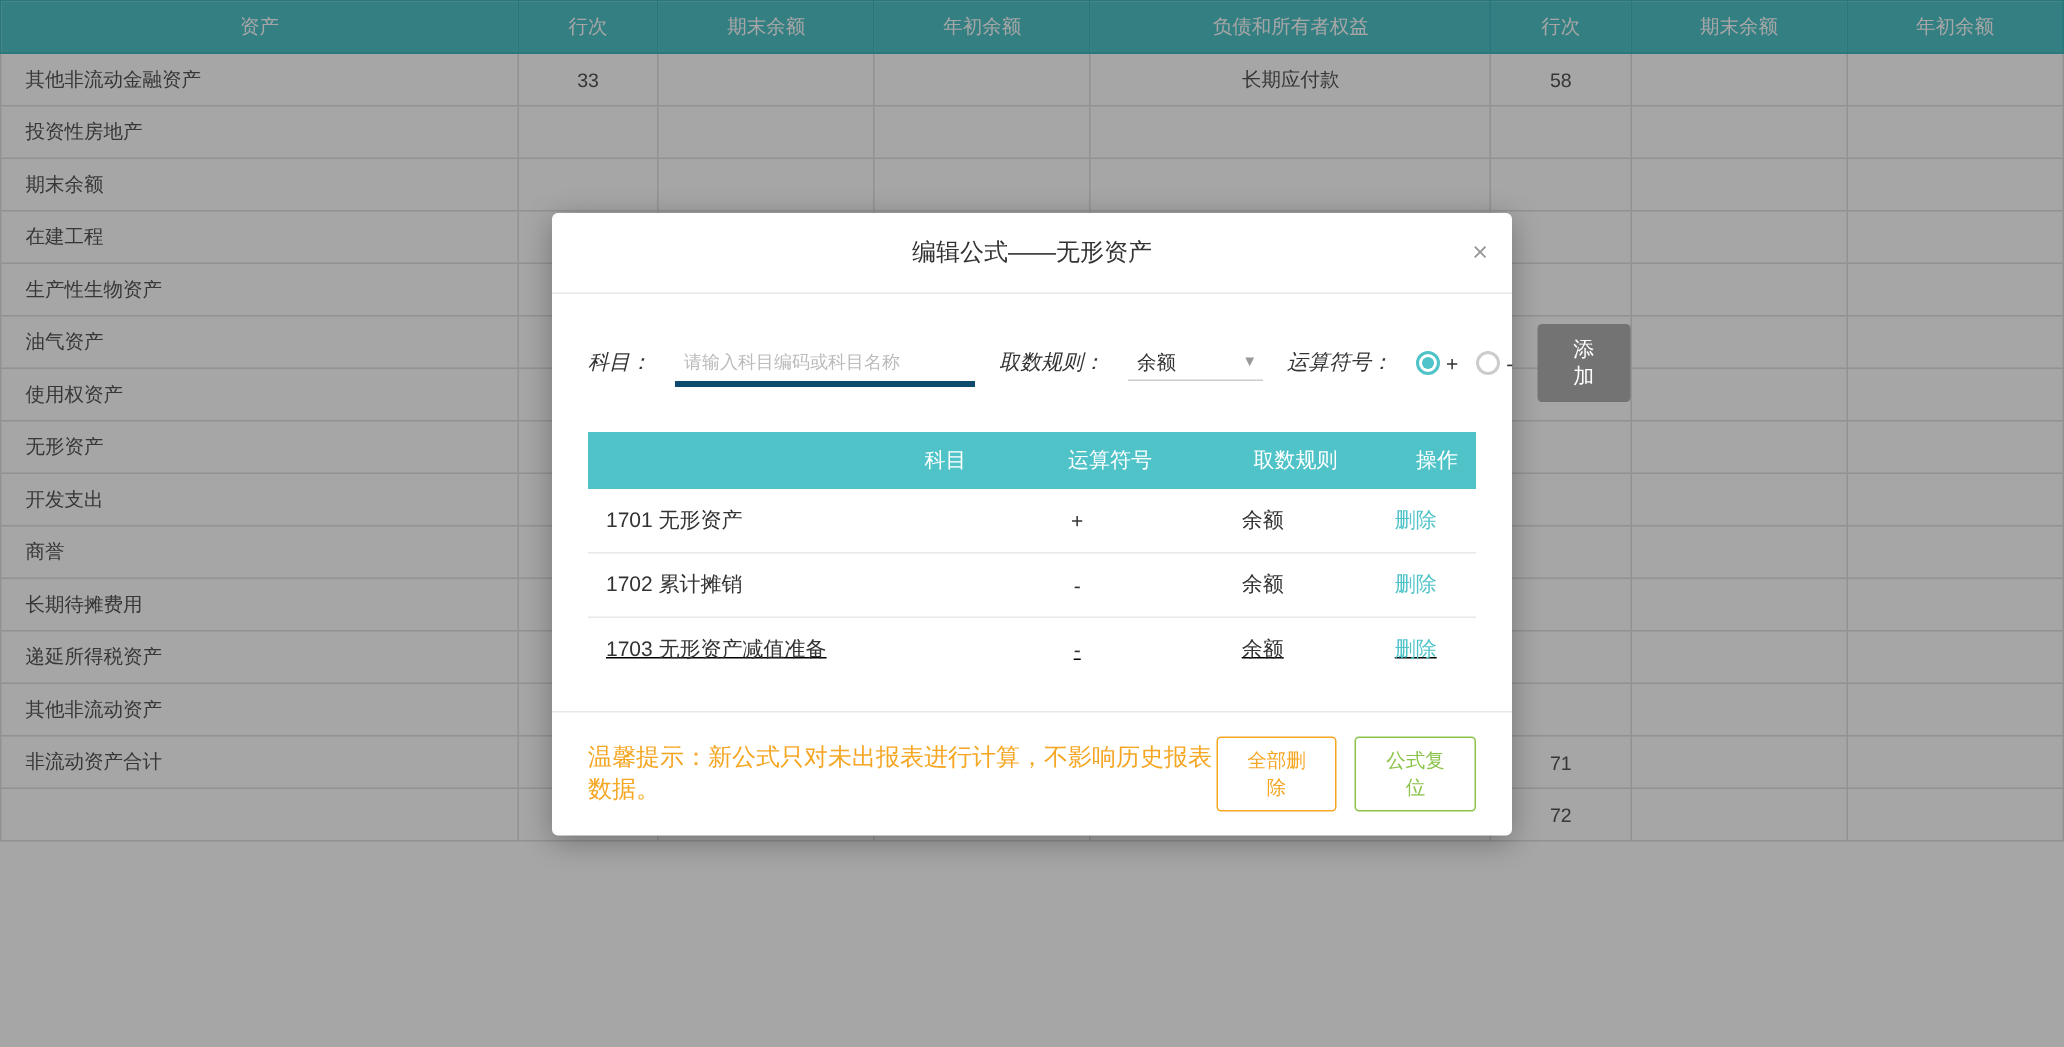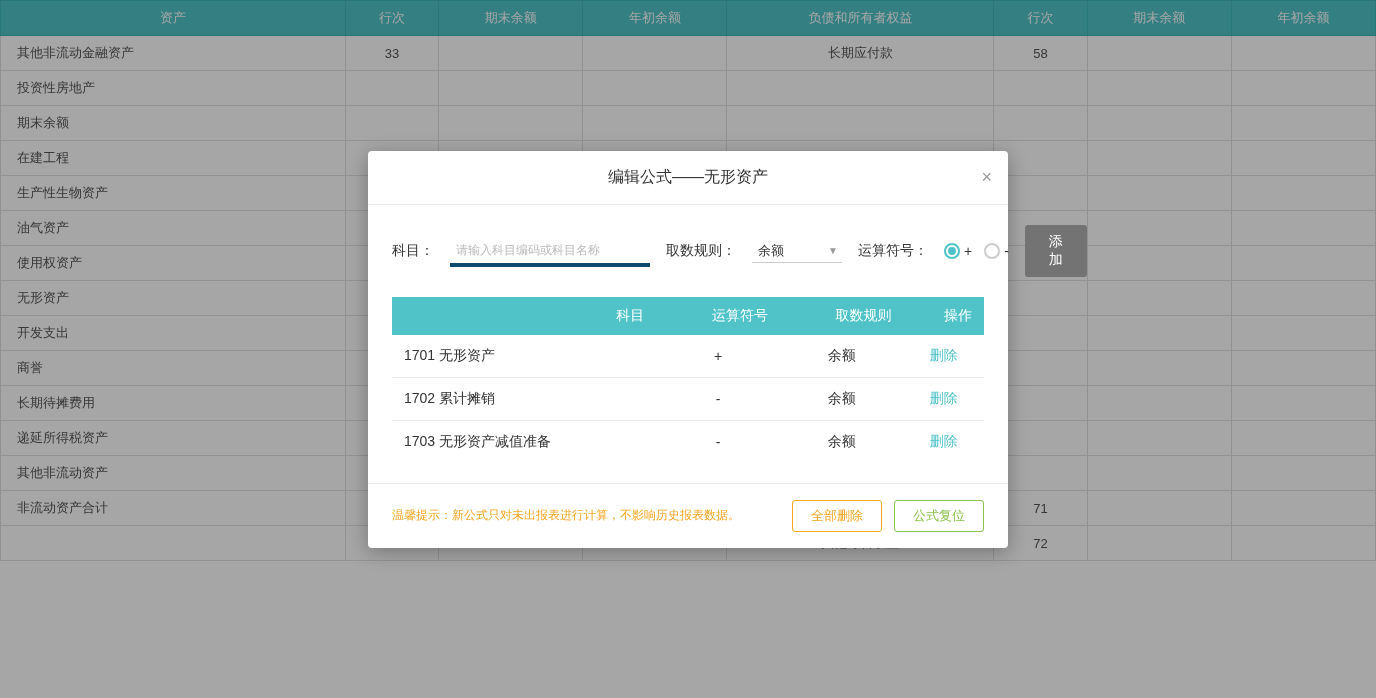--- a/index.html
+++ b/index.html
@@ -101,20 +101,21 @@
       display: flex;
       align-items: center;
       gap: 16px;
       margin-bottom: 20px;
     }
 
     .form-label {
       color: #333;
       white-space: nowrap;
       font-size: 14px;
+      font-style: italic;
     }
 
     .form-input {
       border: none;
       border-bottom: 4px solid #0c4a6e;
       outline: none;
       padding: 4px 6px;
       font-size: 17px;
       color: #0c4a6e;
       width: 200px;
@@ -225,20 +226,21 @@
       font-weight: normal;
       font-size: 14px;
     }
 
     .data-table tbody tr {
       border-bottom: 1px solid #e8e8e8;
     }
 
     .data-table tbody tr:last-child {
       border-bottom: none;
+      text-decoration: underline;
     }
 
     .data-table tbody td {
       padding: 12px 12px;
       text-align: center;
       font-size: 14px;
       color: #333;
     }
 
     .data-table tbody td:first-child {
@@ -255,21 +257,21 @@
     
     .modal-footer {
       padding: 16px 24px;
       display: flex;
       align-items: center;
       justify-content: space-between;
       border-top: 1px solid #e8e8e8;
     }
 
     .hint-text {
-      font-size: 12px;
+      font-size: 16px;
       color: #f5a623;
     }
 
     .footer-buttons {
       display: flex;
       gap: 12px;
     }
 
     .btn-outline {
       padding: 6px 18px;

